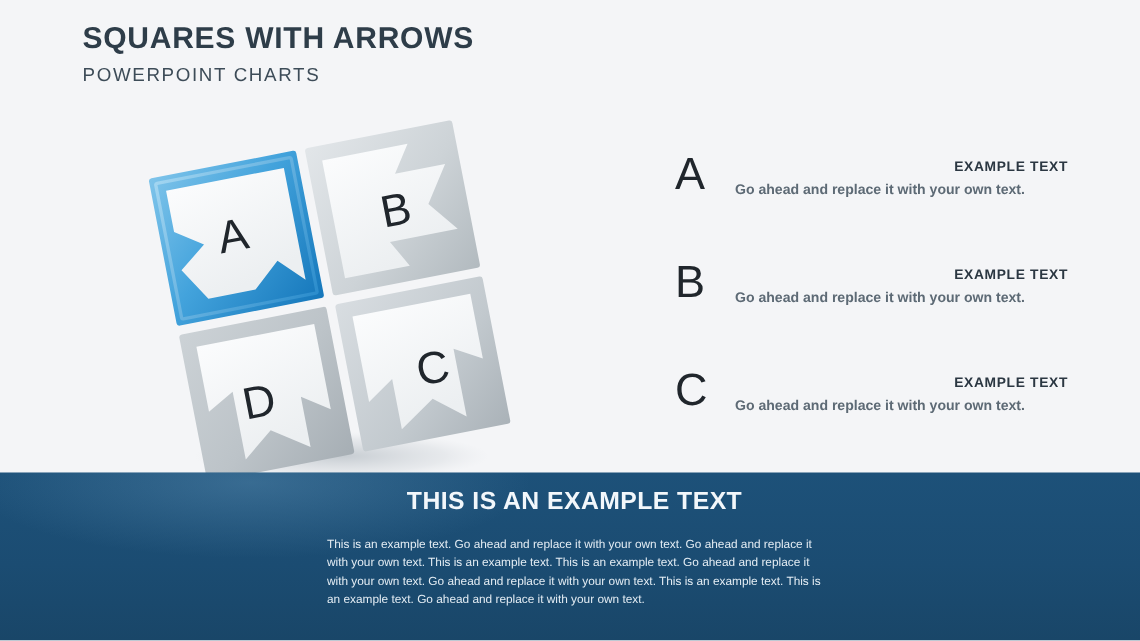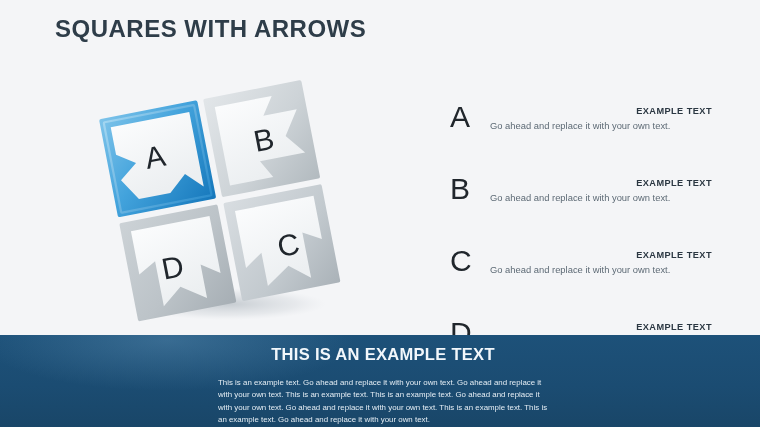--- a/index.html
+++ b/index.html
@@ -7,21 +7,21 @@
   body {
     background:#f4f5f7;
     font-family:"Liberation Sans", sans-serif;
     position:relative;
     overflow:hidden;
   }
 
   
   #header { position:absolute; left:55px; top:16px; }
   #page-title {
-    font-size:24px;
+    font-size:20px;
     font-weight:bold;
     letter-spacing:0.5px;
     color:#2e3d49;
     line-height:1.08;
     white-space:nowrap;
   }
   #page-subtitle {
     font-size:12.5px;
     font-weight:normal;
     letter-spacing:1.1px;
@@ -62,27 +62,28 @@
     letter-spacing:0.45px;
     color:#2b3742;
     line-height:1.25;
     text-align:right;
   }
   .legend-text {
     font-size:9.4px;
     color:#5d6a75;
     line-height:1.42;
     margin-top:1px;
+    font-weight:bold;
   }
 
   
   #banner {
     position:absolute;
     left:0; bottom:0;
-    width:760px; height:92px;
+    width:760px; height:112px;
     background:
       radial-gradient(ellipse 260px 70px at 22% 6%, rgba(120,170,205,0.30) 0%, rgba(120,170,205,0) 72%),
       linear-gradient(180deg, #1d5179 0%, #1b4c72 55%, #194668 100%);
     border-top:1px solid #0f3css;
     overflow:hidden;
   }
   #banner-inner { position:absolute; left:218px; top:10px; width:330px; }
   #banner-title {
     font-size:16.5px;
     font-weight:bold;
@@ -97,20 +98,21 @@
     color:#e4edf4;
     line-height:1.58;
     text-align:left;
   }
 </style>
 </head>
 <body>
 
 <div id="header">
   <div id="page-title">SQUARES WITH ARROWS</div>
+  <div id="page-subtitle">POWERPOINT CHARTS</div>
 </div>
 
 <div id="diagram">
   <svg viewBox="0 0 280 250" xmlns="http://www.w3.org/2000/svg">
     <defs>
       <linearGradient id="gradBlue" x1="0" y1="0" x2="1" y2="1">
         <stop offset="0%" stop-color="#7fc4ea"></stop>
         <stop offset="45%" stop-color="#43a3dc"></stop>
         <stop offset="100%" stop-color="#1577bb"></stop>
       </linearGradient>

